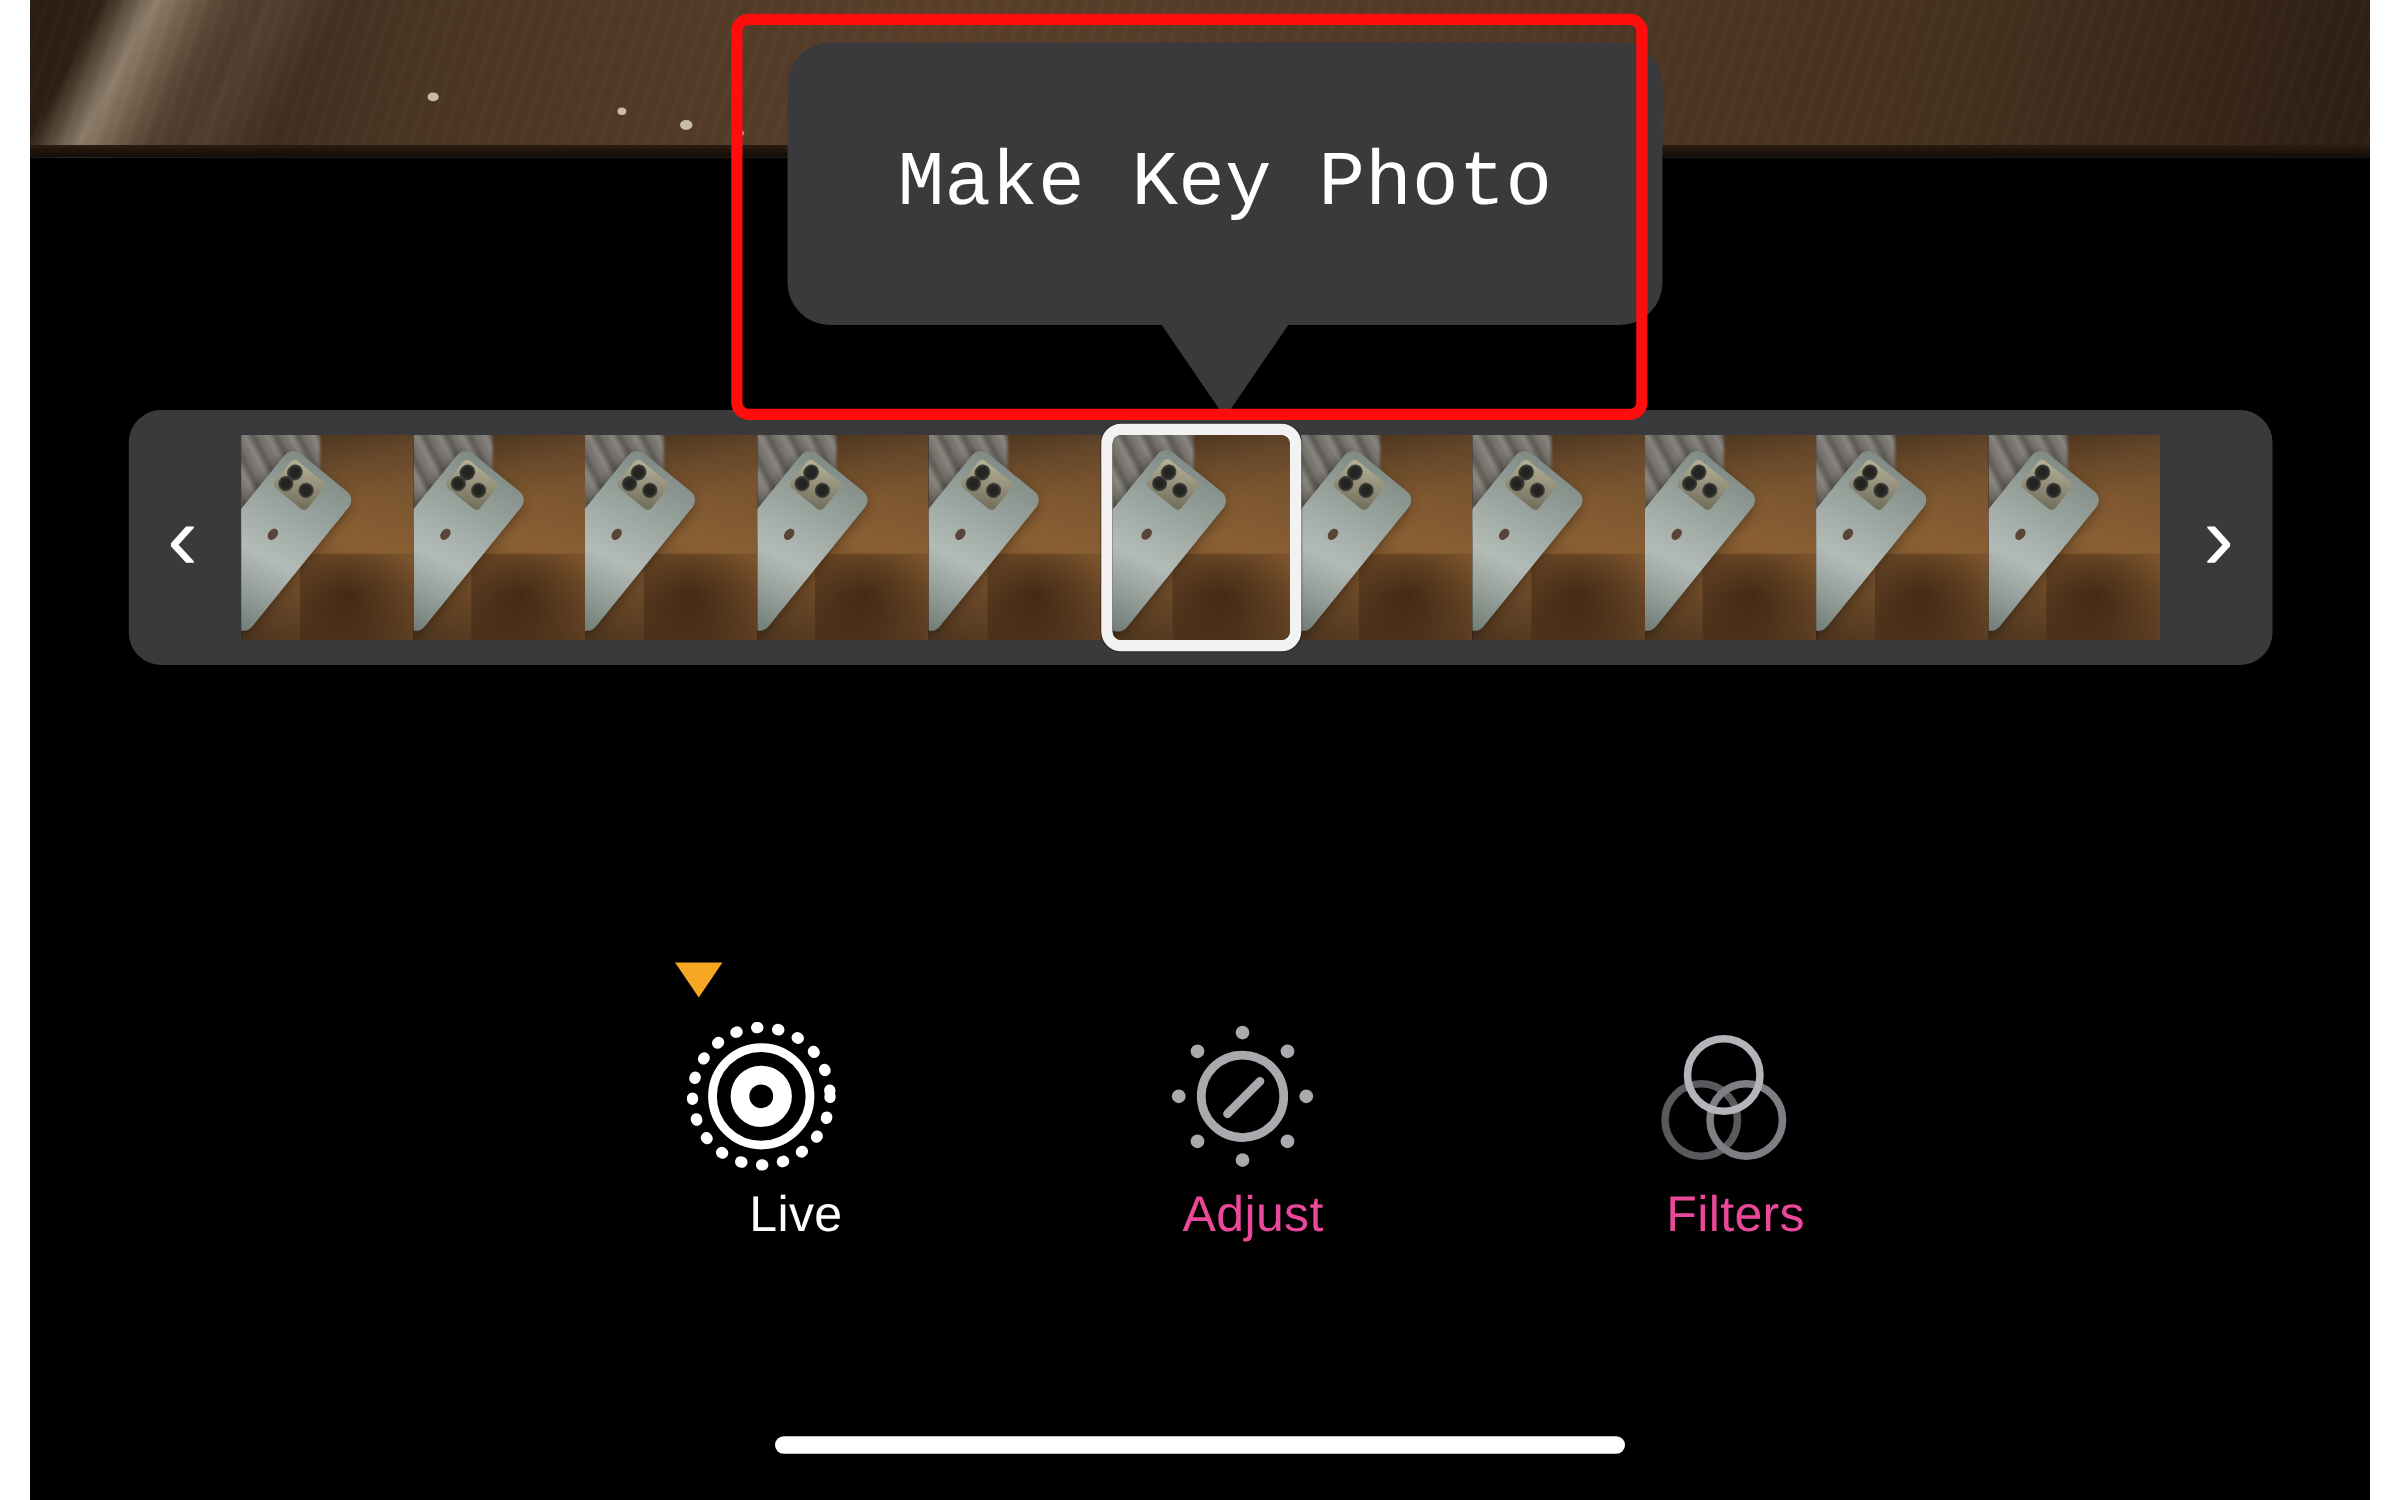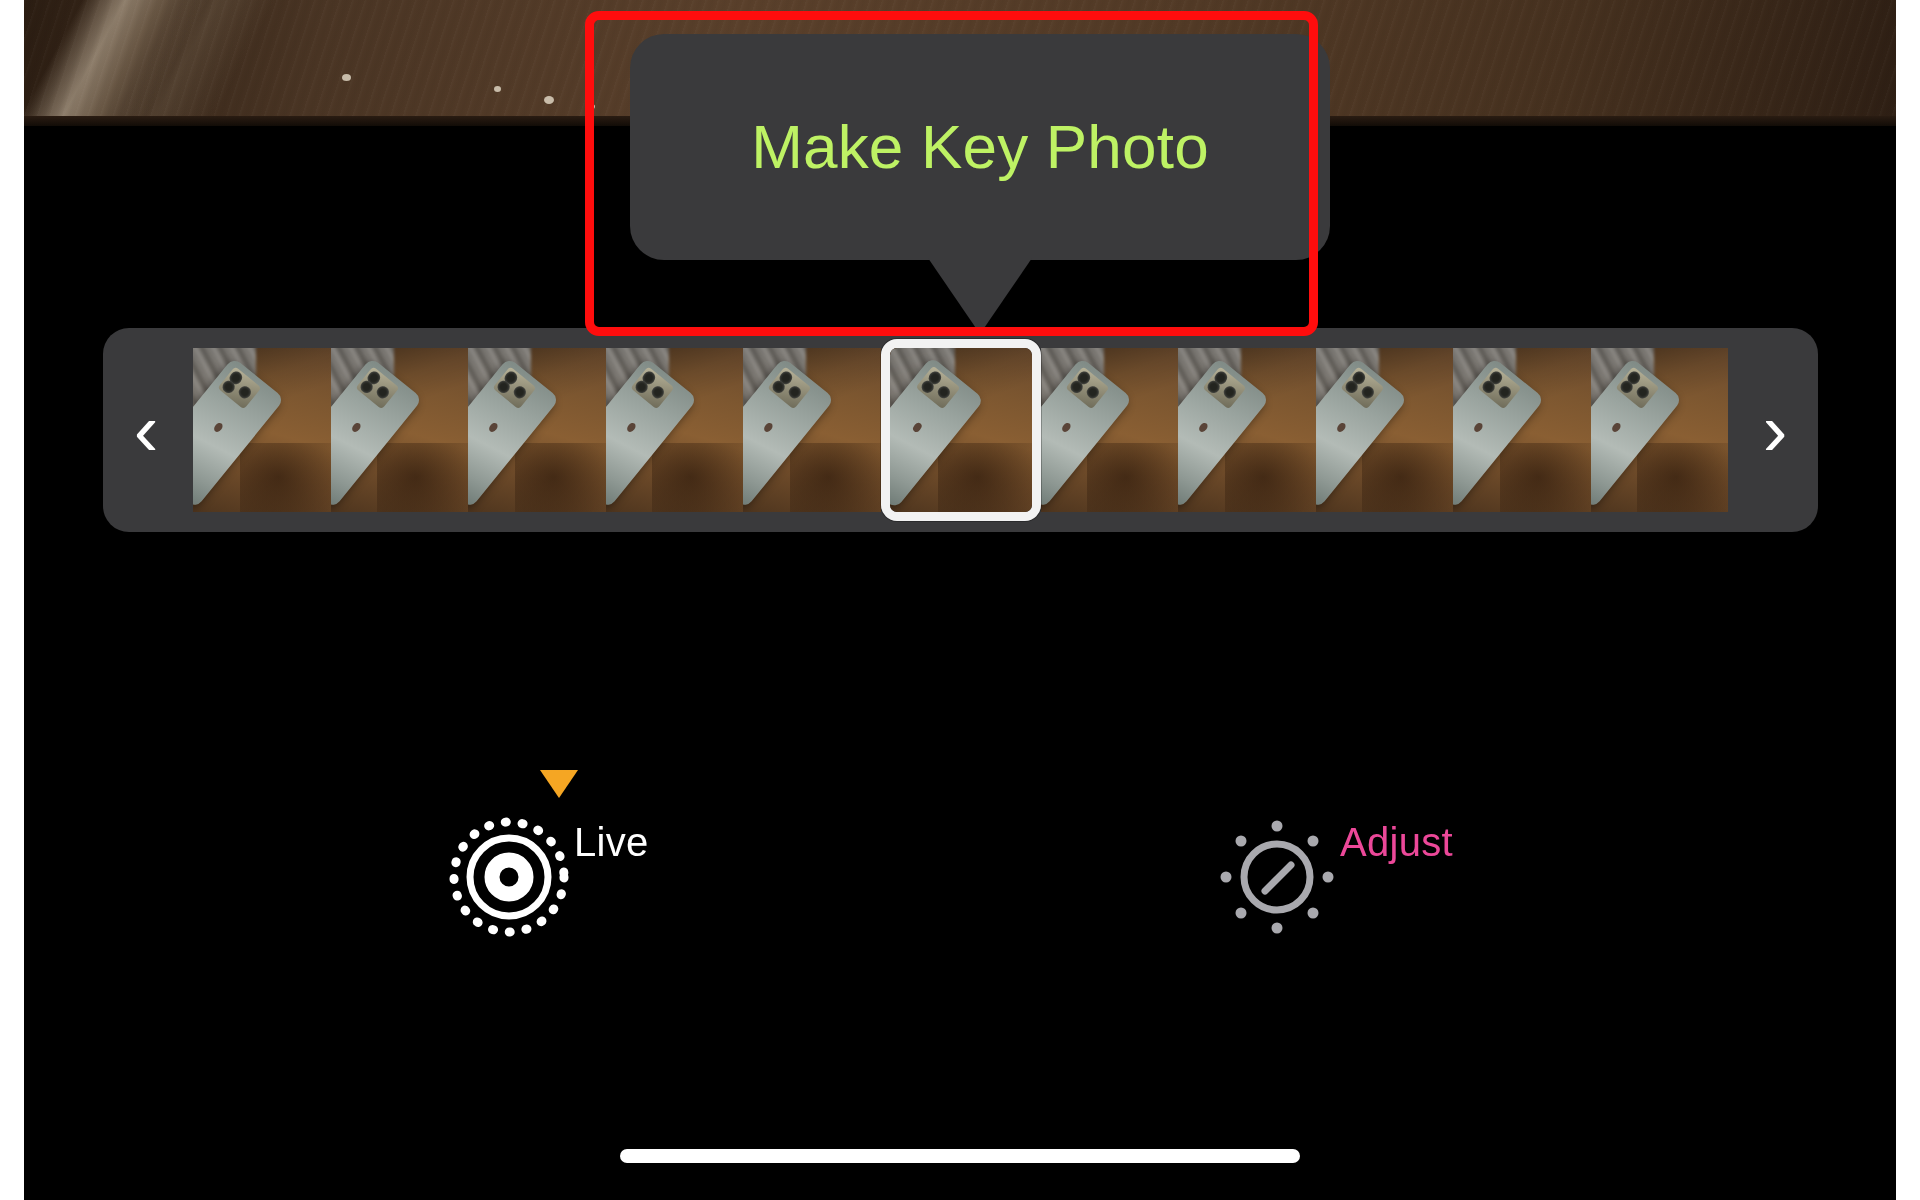--- a/index.html
+++ b/index.html
@@ -111,26 +111,27 @@
     position: relative;
     width: 700px;
     height: 226px;
     background: #3a3a3c;
     border-radius: 34px;
     display: flex;
     align-items: center;
     justify-content: center;
   }
   .tooltip-label {
-    color: #bef264;
+    color: #ffffff;
     font-size: 62px;
     font-weight: 400;
     letter-spacing: 0.2px;
     line-height: 1;
     white-space: nowrap;
+    font-family: Liberation Mono, monospace;
   }
   .tooltip-tail {
     position: absolute;
     left: 50%;
     top: 224px;
     transform: translateX(-50%);
     width: 0;
     height: 0;
     border-left: 52px solid transparent;
     border-right: 52px solid transparent;
@@ -280,22 +281,22 @@
     width: 1000px;
     height: 270px;
     display: flex;
     align-items: flex-start;
     justify-content: space-between;
     z-index: 20;
   }
   .tool {
     width: 230px;
     display: flex;
-    flex-direction: row;
-    align-items: flex-start;
+    flex-direction: column;
+    align-items: flex-end;
     position: relative;
     padding-top: 52px;
   }
   .tool .caret {
     position: absolute;
     top: 10px;
     left: 50%;
     transform: translateX(-50%);
     width: 0;
     height: 0;
@@ -565,20 +566,32 @@
               <circle cx="27" cy="27" r="5.5"></circle>
               <circle cx="99" cy="27" r="5.5"></circle>
               <circle cx="27" cy="99" r="5.5"></circle>
               <circle cx="99" cy="99" r="5.5"></circle>
             </g>
           </svg>
         </div>
         <div class="tool-label">Adjust</div>
       </div>
 
+      <div class="tool">
+        <div class="glyph">
+          <svg width="126" height="126" viewBox="0 0 126 126">
+            <g fill="none" stroke-width="6">
+              <circle cx="45" cy="82" r="29" stroke="#5a5a5e"></circle>
+              <circle cx="81" cy="82" r="29" stroke="#7e7e84"></circle>
+              <circle cx="63" cy="46" r="29" stroke="#b4b4ba"></circle>
+            </g>
+          </svg>
+        </div>
+        <div class="tool-label">Filters</div>
+      </div>
 
 
     </div>
 
     <div class="home-indicator"></div>
 
   </div>
 
   <div class="annotation-box"></div>
 

